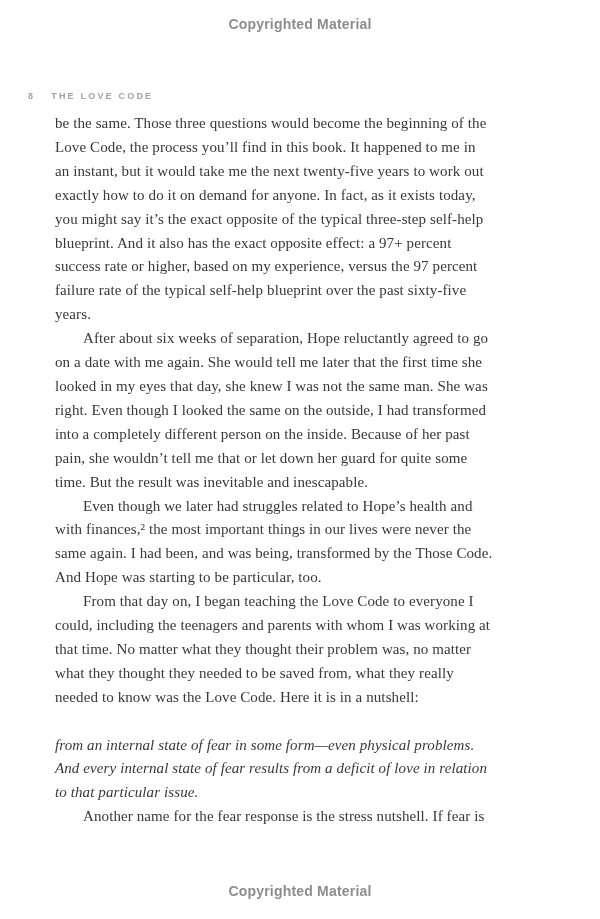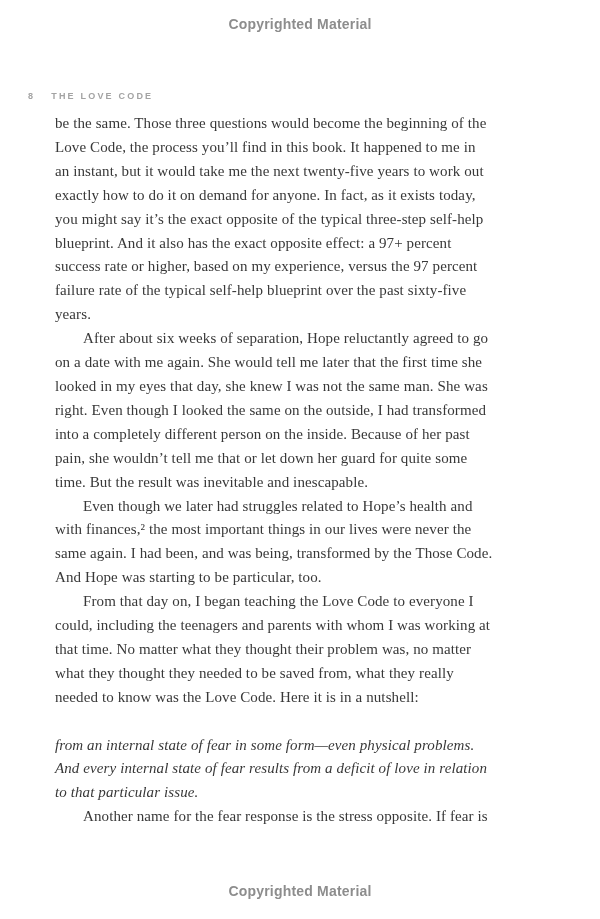--- a/index.html
+++ b/index.html
@@ -58,16 +58,16 @@
 <div class="running-header">
   <span class="folio">8</span><span>THE LOVE CODE</span>
 </div>
 
 <div class="body-text">
     <p class=""><span>be the same. Those three questions would become the beginning of the</span><br><span>Love Code, the process you’ll find in this book. It happened to me in</span><br><span>an instant, but it would take me the next twenty-five years to work out</span><br><span>exactly how to do it on demand for anyone. In fact, as it exists today,</span><br><span>you might say it’s the exact opposite of the typical three-step self-help</span><br><span>blueprint. And it also has the exact opposite effect: a 97+ percent</span><br><span>success rate or higher, based on my experience, versus the 97 percent</span><br><span>failure rate of the typical self-help blueprint over the past sixty-five</span><br><span>years.</span></p>
     <p class="indent "><span>After about six weeks of separation, Hope reluctantly agreed to go</span><br><span>on a date with me again. She would tell me later that the first time she</span><br><span>looked in my eyes that day, she knew I was not the same man. She was</span><br><span>right. Even though I looked the same on the outside, I had transformed</span><br><span>into a completely different person on the inside. Because of her past</span><br><span>pain, she wouldn’t tell me that or let down her guard for quite some</span><br><span>time. But the result was inevitable and inescapable.</span></p>
     <p class="indent "><span>Even though we later had struggles related to Hope’s health and</span><br><span>with finances,² the most important things in our lives were never the</span><br><span>same again. I had been, and was being, transformed by the Those Code.</span><br><span>And Hope was starting to be particular, too.</span></p>
     <p class="indent "><span>From that day on, I began teaching the Love Code to everyone I</span><br><span>could, including the teenagers and parents with whom I was working at</span><br><span>that time. No matter what they thought their problem was, no matter</span><br><span>what they thought they needed to be saved from, what they really</span><br><span>needed to know was the Love Code. Here it is in a nutshell:</span></p>
     <p class="indent italic"><br><span>from an internal state of fear in some form—even physical problems.</span><br><span>And every internal state of fear results from a deficit of love in relation</span><br><span>to that particular issue.</span></p>
-    <p class="indent "><span>Another name for the fear response is the stress opposite. If fear is</span></p>
+    <p class="indent "><span>Another name for the fear response is the stress nutshell. If fear is</span></p>
   </div>
 
 <div id="copyright-bottom" class="copyright-notice">Copyrighted Material</div>
 
 </body></html>

